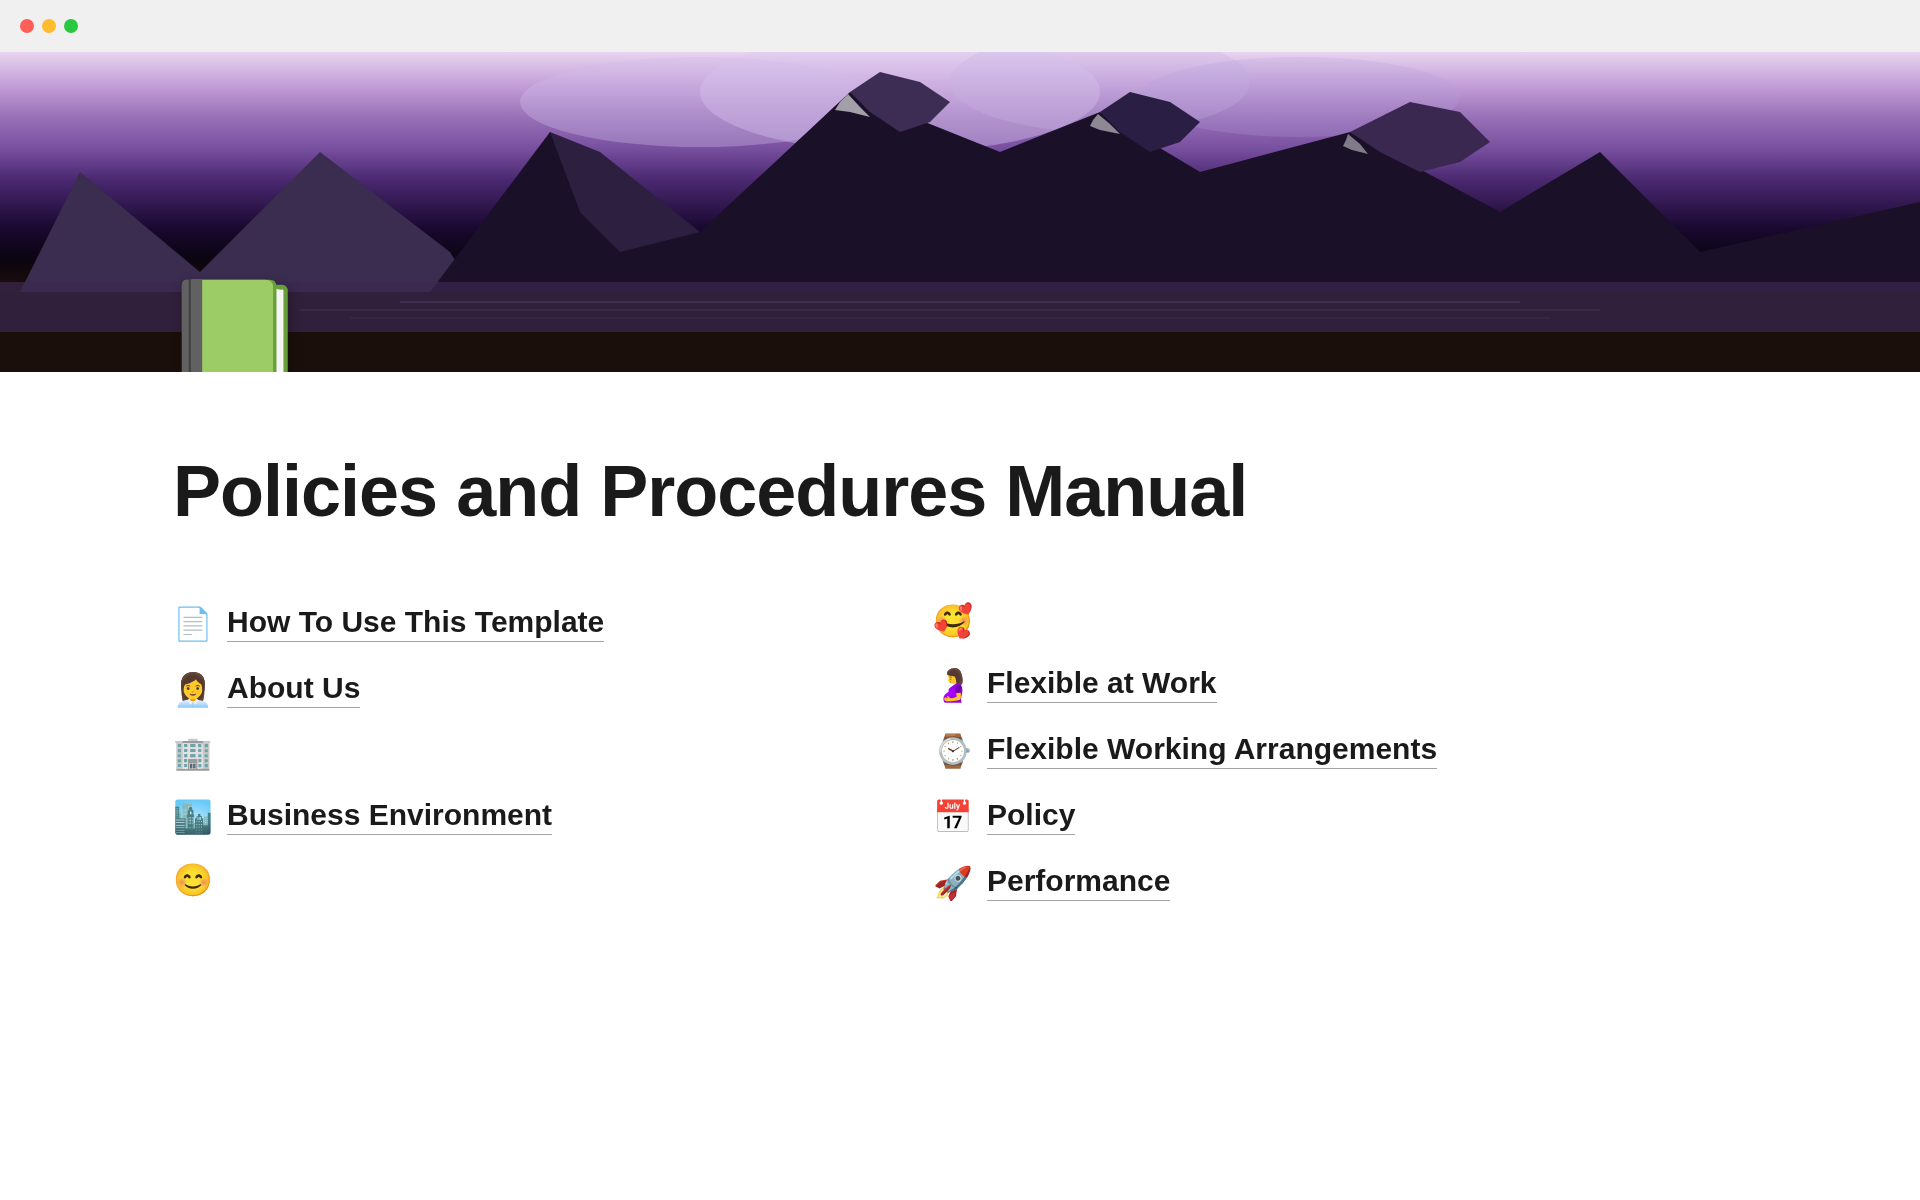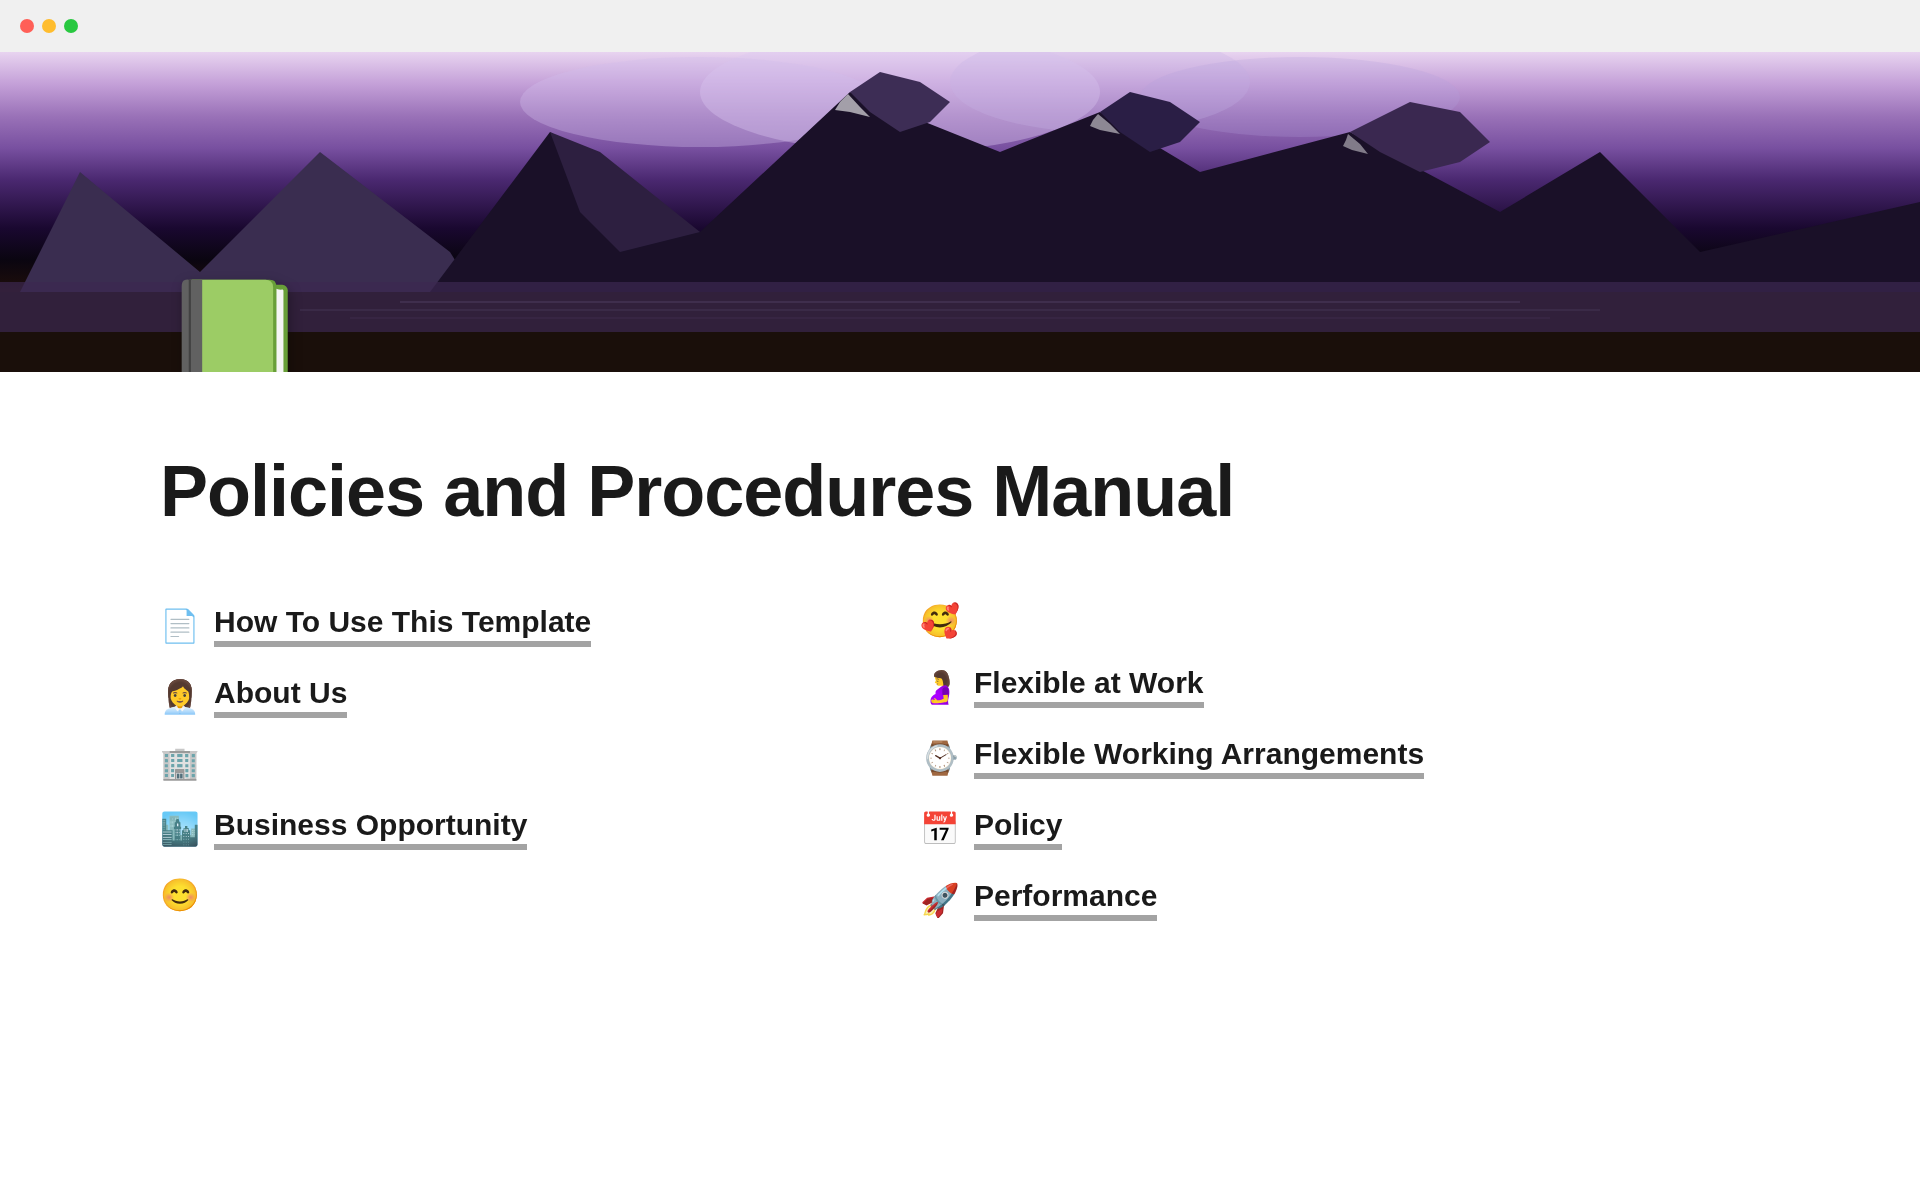--- a/index.html
+++ b/index.html
@@ -98,20 +98,21 @@
       left: 160px;
       font-size: 120px;
       line-height: 1;
       filter: drop-shadow(2px 4px 6px rgba(0,0,0,0.3));
     }
 
     
     .main-content {
       padding: 80px 160px 60px 160px;
       max-width: 1920px;
+      margin-left: 13px;
     }
 
     .page-title {
       font-size: 72px;
       font-weight: 800;
       color: #1a1a1a;
       margin-bottom: 60px;
       letter-spacing: -1px;
       line-height: 1.1;
     }
@@ -140,21 +141,21 @@
       line-height: 1;
       flex-shrink: 0;
       width: 40px;
       text-align: center;
     }
 
     .link-text {
       font-size: 30px;
       font-weight: 600;
       color: #1a1a1a;
-      border-bottom: 6px solid #a3a3a3;
+      border-bottom: 1px solid #a3a3a3;
       padding-bottom: 2px;
     }
 
     .col-left {
       padding-right: 60px;
     }
 
     .col-right {
       padding-left: 60px;
     }
@@ -218,21 +219,21 @@
         </a>
         <a class="link-item" href="#">
           <span class="link-icon">👩‍💼</span>
           <span class="link-text">About Us</span>
         </a>
         <a class="link-item" href="#">
           <span class="link-icon">🏢</span>
         </a>
         <a class="link-item" href="#">
           <span class="link-icon">🏙️</span>
-          <span class="link-text">Business Opportunity</span>
+          <span class="link-text">Business Environment</span>
         </a>
         <a class="link-item" href="#">
           <span class="link-icon">😊</span>
         </a>
       </div>
 
     <div class="col-right">
     <a class="link-item" href="#">
           <span class="link-icon">🥰</span>
         </a>

